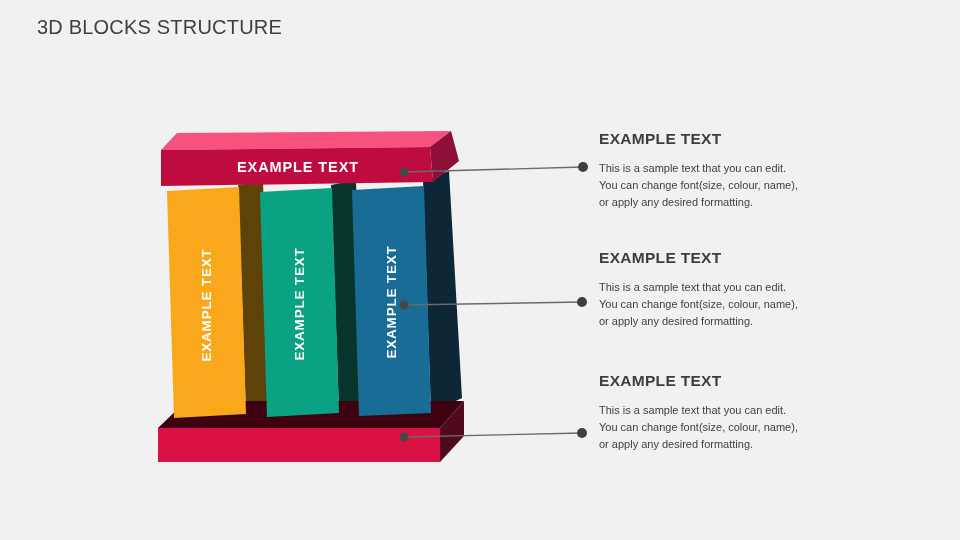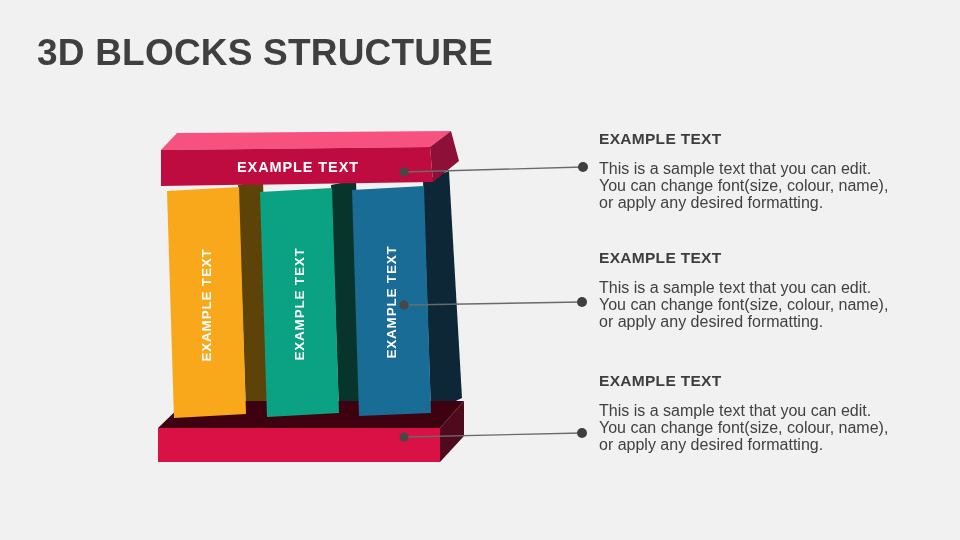--- a/index.html
+++ b/index.html
@@ -2,36 +2,36 @@
 <html><head>
 <meta charset="utf-8">
 <style>
   html,body{margin:0;padding:0;}
   body{
     width:960px;height:540px;position:relative;overflow:hidden;
     background:#f1f1f2;
     font-family:"Liberation Sans","DejaVu Sans",sans-serif;
   }
   .slide-title{
-    position:absolute;left:37px;top:32px;
-    font-size:37px;font-weight:700;color:#3f3f3f;letter-spacing:.2px;
+    position:absolute;left:37px;top:16px;
+    font-size:20px;font-weight:400;color:#3f3f3f;letter-spacing:.2px;
   }
   .diagram-svg{position:absolute;left:0;top:0;}
   .bar-label{
     font-size:14.5px;font-weight:bold;fill:#ffffff;letter-spacing:.9px;
   }
   .block-label{
     font-size:13.5px;font-weight:bold;fill:#ffffff;letter-spacing:.8px;
   }
   .section{position:absolute;left:599px;width:330px;}
   .section-heading{
     font-size:15.5px;font-weight:bold;color:#3d3d3d;letter-spacing:.3px;
     margin:0 0 12px 0;
   }
-  .section-body{font-size:16px;color:#414141;line-height:17px;}
+  .section-body{font-size:11px;color:#414141;line-height:17px;}
   .s1{top:130px}.s2{top:249px}.s3{top:372px}
 </style>
 </head>
 <body>
 
 <div class="slide-title">3D BLOCKS STRUCTURE</div>
 
 <svg class="diagram-svg" width="960" height="540" viewBox="0 0 960 540">
 
   <polygon points="238,185 263,180 269,404 246,414" fill="#5e4309"></polygon>

